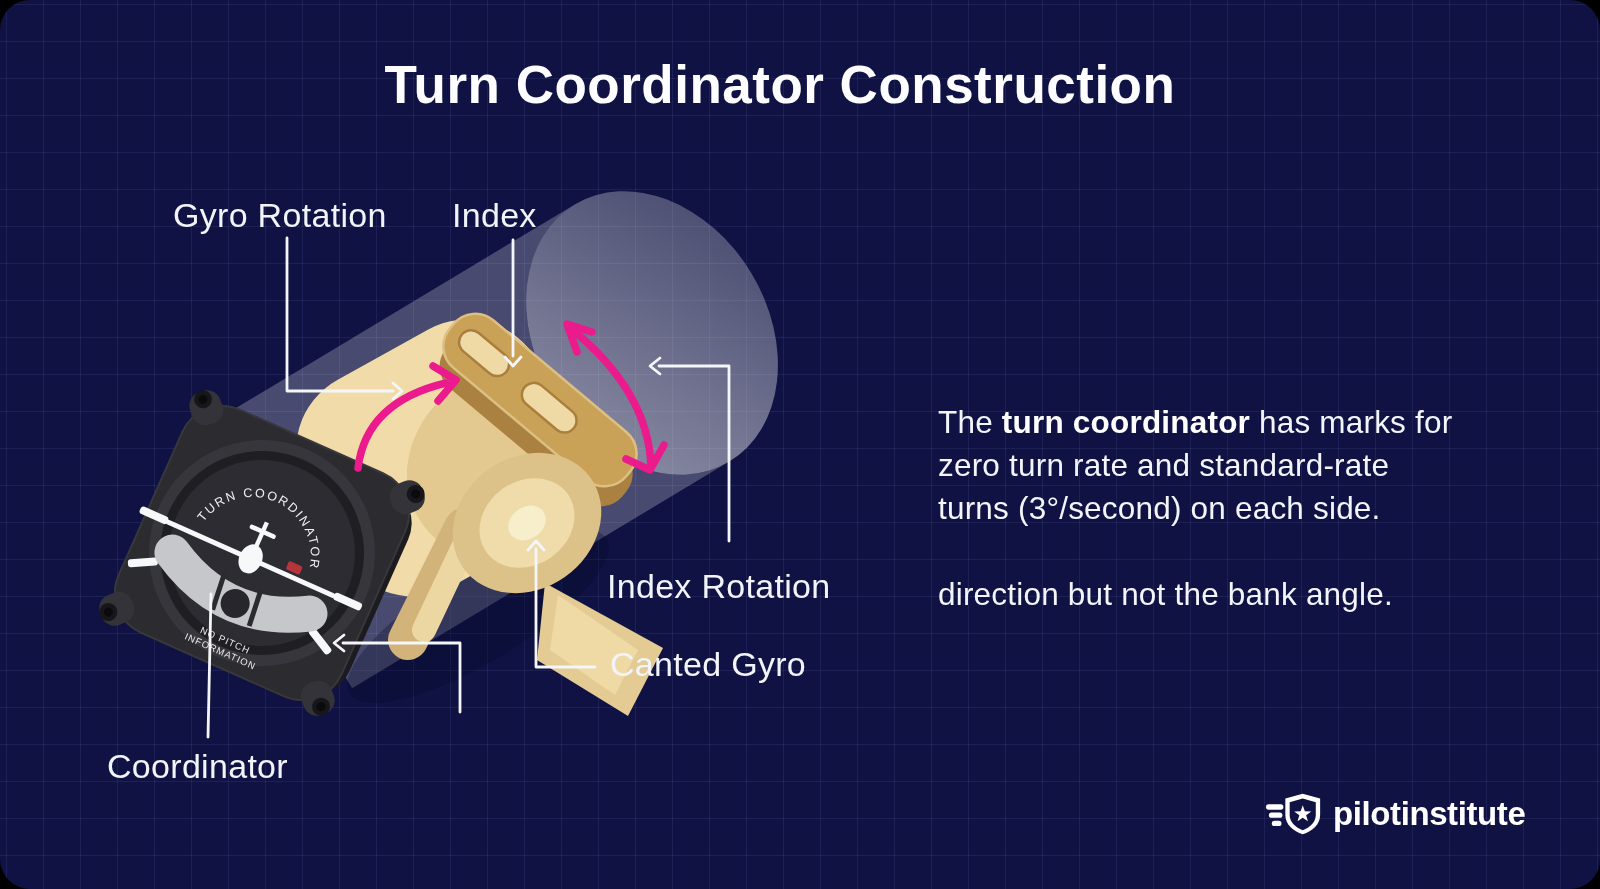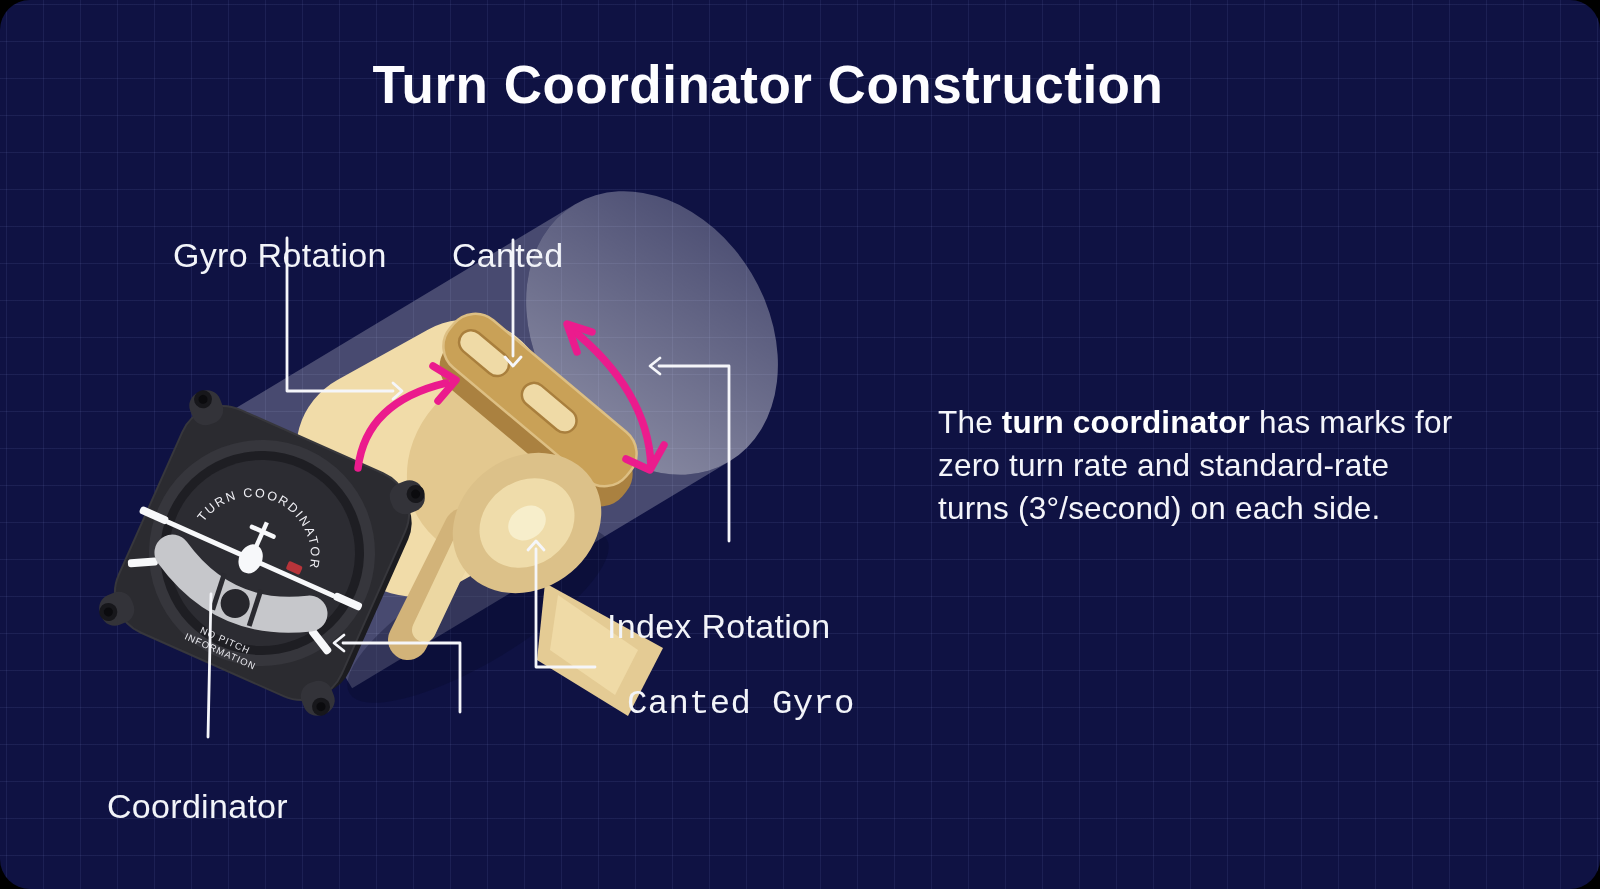--- a/index.html
+++ b/index.html
@@ -10,31 +10,31 @@
     border-radius:30px;overflow:hidden;
     background-color:#0F1243;
     background-image:
       linear-gradient(rgba(150,160,235,0.10) 1px, transparent 1px),
       linear-gradient(90deg, rgba(150,160,235,0.10) 1px, transparent 1px);
     background-size:37px 37px;
     background-position:6px 4px;
   }
   .title{
     position:absolute;left:0;top:54px;width:1536px;text-align:center;
-    font-size:53px;font-weight:700;color:#FDFDFF;letter-spacing:0.5px;
+    font-size:53px;font-weight:700;color:#FDFDFF;letter-spacing:0.5px;padding-left:12px;
   }
   svg.diagram{position:absolute;left:0;top:0;width:1600px;height:889px;}
   .label{
     position:absolute;font-size:34px;color:#F2F4F9;letter-spacing:0.3px;
-    line-height:1.32;white-space:nowrap;font-weight:400;margin-top:40px;
+    line-height:1.32;white-space:nowrap;font-weight:400;
   }
   .lbl-gyro-rotation{left:173px;top:193px;}
   .lbl-gimbal{left:452px;top:193px;}
   .lbl-gimbal-rotation{left:607px;top:564px;}
-  .lbl-canted-gyro{left:627px;top:642px;font-family:Liberation Mono, monospace;}
+  .lbl-canted-gyro{left:610px;top:642px;}
   .lbl-standard-rate{left:368px;top:724px;line-height:45px;}
   .lbl-inclinometer{left:107px;top:744px;}
   .description{
     position:absolute;left:938px;top:357px;width:600px;
     font-size:31.5px;line-height:43px;color:#F4F5FA;letter-spacing:0.2px;margin-top:44px;
   }
   .description b{font-weight:700;color:#FFFFFF;}
   .logo{
     position:absolute;left:1266px;top:792px;display:flex;align-items:center;gap:9px;
   }
@@ -176,21 +176,34 @@
     <g stroke="#EB1B8D" stroke-width="7.5" fill="none" stroke-linecap="round" stroke-linejoin="round">
       <path d="M 358 468 Q 366 402 446 383"></path>
       <polyline points="433,366 456,380 438,401"></polyline>
       <path d="M 569 327 Q 648 390 651 466"></path>
       <polyline points="592,332 567,324 577,352"></polyline>
       <polyline points="664,445 650,470 626,459"></polyline>
     </g>
   </svg>
 
   <div class="label lbl-gyro-rotation">Gyro Rotation</div>
-  <div class="label lbl-gimbal">Canted</div>
+  <div class="label lbl-gimbal">Index</div>
   <div class="label lbl-gimbal-rotation">Index Rotation</div>
   <div class="label lbl-canted-gyro">Canted Gyro</div>
   <div class="label lbl-inclinometer">Coordinator</div>
 
-  <div class="description"><span>The </span><b>turn coordinator</b><span> has marks for</span><br><span>zero turn rate and standard-rate</span><br><span>turns (3°/second) on each side.</span><br><br></div>
-
+  <div class="description"><span>The </span><b>turn coordinator</b><span> has marks for</span><br><span>zero turn rate and standard-rate</span><br><span>turns (3°/second) on each side.</span><br><br><span>direction but not the bank angle.</span></div>
+
+  <div class="logo">
+    <svg width="58" height="44" viewBox="0 0 60 44">
+      <g fill="#FFFFFF">
+        <rect x="0" y="12" width="18" height="5.5" rx="2.7"></rect>
+        <rect x="3" y="20.5" width="14" height="5.5" rx="2.7"></rect>
+        <rect x="6" y="29" width="10" height="5.5" rx="2.7"></rect>
+        <path d="M 38 1 L 56 6 L 56 23 C 56 33 48 39.5 38 43 C 28 39.5 20 33 20 23 L 20 6 Z"></path>
+      </g>
+      <path d="M 38 6 L 51.5 9.8 L 51.5 23 C 51.5 30.5 45.5 35.8 38 38.8 C 30.5 35.8 24.5 30.5 24.5 23 L 24.5 9.8 Z" fill="#0F1243"></path>
+      <polygon fill="#FFFFFF" points="38,13 40.2,19.2 46.8,19.3 41.5,23.3 43.4,29.6 38,25.8 32.6,29.6 34.5,23.3 29.2,19.3 35.8,19.2"></polygon>
+    </svg>
+    <span class="logo-text">pilotinstitute</span>
+  </div>
 
 </div>
 
 </body></html>

